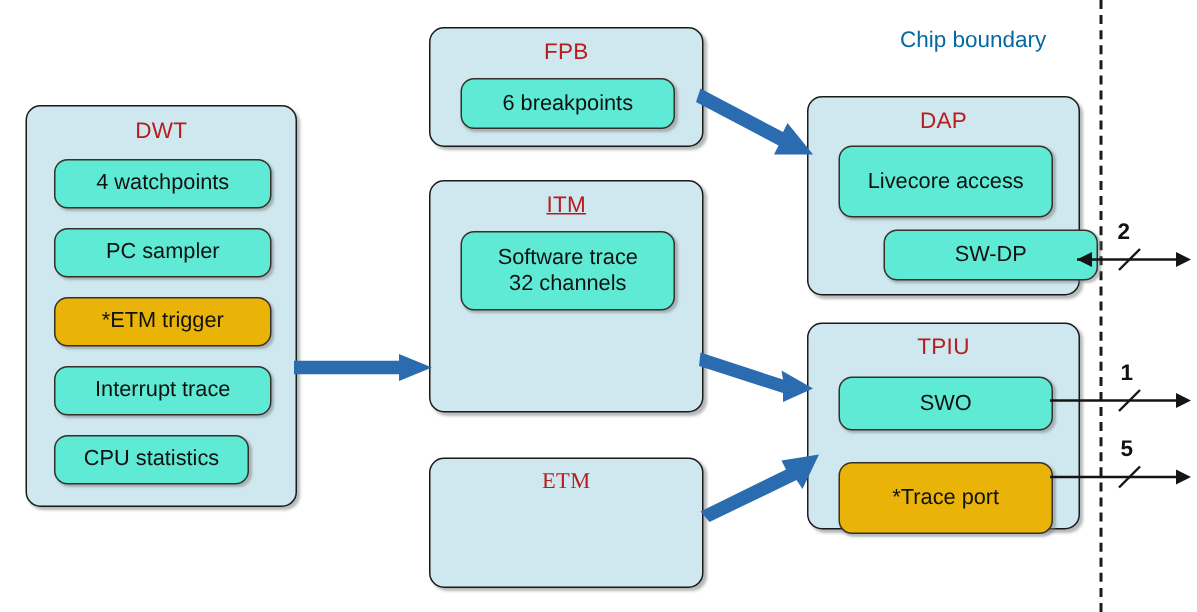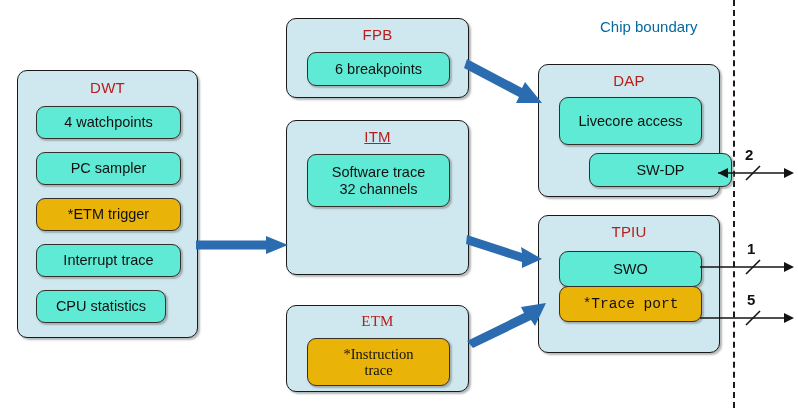--- a/index.html
+++ b/index.html
@@ -113,45 +113,41 @@
     <div class="module-title" style="top:7px;text-decoration:underline;">ITM</div>
 
     <div class="pill" style="left:20px;top:33px;width:143px;height:53px;flex-direction:column;">
       <span class="two-line">Software trace</span>
       <span class="two-line">32 channels</span>
     </div>
   </div>
 
   <div class="module" style="left:286px;top:305px;width:183px;height:87px;font-family:Liberation Serif, serif;">
     <div class="module-title" style="top:7px;">ETM</div>
-    <div class="pill optional" style="left:20px;top:32px;width:143px;height:48px;flex-direction:column;">
-      <span class="two-line">*Instruction</span>
-      <span class="two-line">trace</span>
-    </div>
   </div>
 
   <div class="module" style="left:538px;top:64px;width:182px;height:133px;">
     <div class="module-title" style="top:7px;">DAP</div>
 
     <div class="pill" style="left:20px;top:32px;width:143px;height:48px;">
       <span class="two-line">Live</span>
       <span class="two-line">core access</span>
     </div>
     <div class="pill" style="left:20px;top:88px;width:143px;height:34px;margin-left:30px;">
       <span>SW-DP</span>
     </div>
   </div>
 
   <div class="module" style="left:538px;top:215px;width:182px;height:138px;">
     <div class="module-title" style="top:7px;">TPIU</div>
 
     <div class="pill" style="left:20px;top:35px;width:143px;height:36px;">
       <span>SWO</span>
     </div>
-    <div class="pill optional" style="left:20px;top:70px;width:143px;height:36px;font-family:Liberation Mono, monospace;">
+    <div class="pill optional" style="left:20px;top:92px;width:143px;height:48px;">
       <span>*Trace port</span>
     </div>
   </div>
 
   <svg class="blue-arrow" style="left:196px;top:232px;width:96px;height:26px;" viewBox="0 0 96 26">
     <path d="M0,8.5 L70,8.5 L70,4 L92,13 L70,22 L70,17.5 L0,17.5 Z"></path>
   </svg>
 
   <svg class="blue-arrow" style="left:466px;top:55px;width:82px;height:58px;" viewBox="0 0 82 58">
     <path d="M1,4 L56,33 L59,27 L76,48 L50,48 L53,42 L-2,13 Z"></path>

